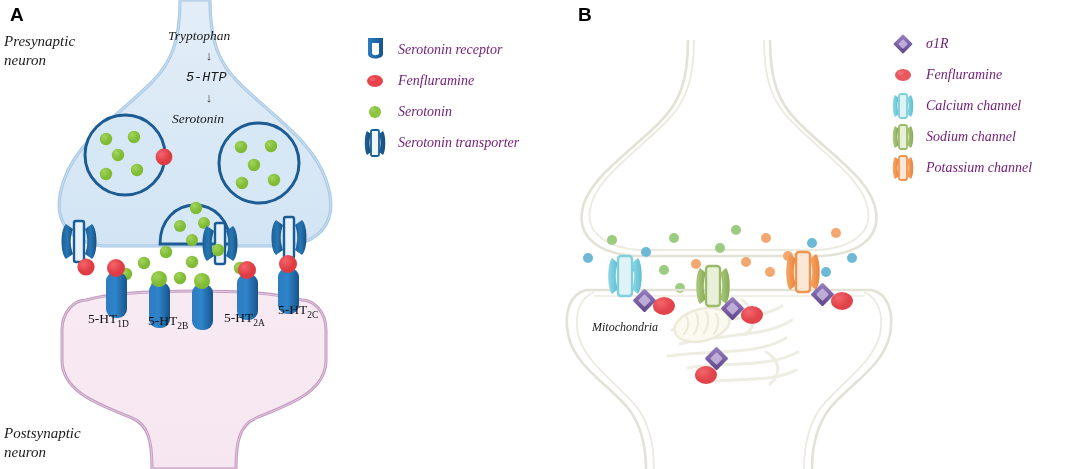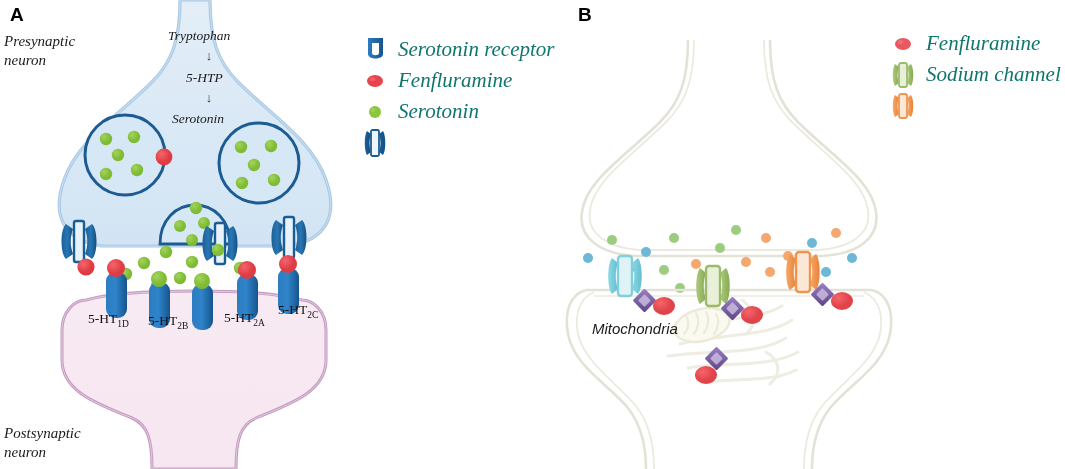--- a/index.html
+++ b/index.html
@@ -14,25 +14,25 @@
        font-style:italic;font-size:13.5px;color:#1a1a1a;text-align:center;white-space:nowrap;}
   .arrow-v{position:absolute;font-family:"Liberation Sans",sans-serif;
        font-size:13px;color:#333;text-align:center;}
   .rec-label{position:absolute;font-family:"Liberation Serif",serif;
        font-size:13.5px;color:#111;white-space:nowrap;}
   .rec-label sub{font-size:9.5px;}
   .legend{position:absolute;}
   .legend-row{display:flex;align-items:center;height:31px;}
   .legend-ico{width:30px;display:flex;justify-content:center;align-items:center;}
   .legend-txt{font-family:"Liberation Serif",serif;font-style:italic;
-       font-size:21px;color:#0f766e;white-space:nowrap;padding-left:8px;}
+       font-size:14px;color:#701a75;white-space:nowrap;padding-left:8px;}
   .legend-txt.sig{font-style:italic;}
   svg{overflow:visible;}
-  .org-label{position:absolute;font-family:Liberation Sans, sans-serif;
-       font-style:italic;font-size:15px;color:#1a1a1a;line-height:1.2;white-space:pre-line;}
+  .org-label{position:absolute;font-family:Liberation Serif, serif;
+       font-style:italic;font-size:12px;color:#1a1a1a;line-height:1.2;white-space:pre-line;}
 </style>
 </head>
 <body>
 
 <div class="fig">
 
   <div class="panel-letter" style="left:10px;top:4px;">A</div>
 
   <div class="free-label" style="left:4px;top:32px;">Presynaptic
 neuron</div>
@@ -163,21 +163,21 @@
       <circle cx="207" cy="270" r="9" fill="url(#fenGrad)"></circle>
     </g>
     <g>
       <rect x="238" y="268" width="21" height="46" rx="9" fill="url(#recGrad)"></rect>
       <circle cx="248" cy="264" r="9" fill="url(#fenGrad)"></circle>
     </g>
   </svg>
 
   <div class="path-label" style="left:168px;top:28px;">Tryptophan</div>
   <div class="arrow-v" style="left:168px;top:48px;width:82px;">↓</div>
-  <div class="path-label" style="left:186px;top:70px;">5-HTP</div>
+  <div class="path-label" style="left:186px;top:70px;font-family:Liberation Mono, monospace;">5-HTP</div>
   <div class="arrow-v" style="left:168px;top:90px;width:82px;">↓</div>
   <div class="path-label" style="left:172px;top:111px;">Serotonin</div>
 
   <div class="rec-label" style="left:88px;top:303px;margin-top:8px;">
     <span>5-HT</span><sub>1D</sub>
   </div>
   <div class="rec-label" style="left:148px;top:313px;">
     <span>5-HT</span><sub>2B</sub>
   </div>
   <div class="rec-label" style="left:224px;top:310px;">
@@ -232,20 +232,21 @@
               <linearGradient id="lrg2" x1="0" y1="0" x2="1" y2="0">
             <stop offset="0%" stop-color="#1d5f97"></stop>
                 <stop offset="100%" stop-color="#14507f"></stop>
           </linearGradient>
             </defs>
           <path d="M2 1 c-3 4 -3 20 0 24 l4 -3 c-2 -6 -2 -12 0 -18 Z" fill="url(#lrg2)"></path>
           <path d="M18 1 c3 4 3 20 0 24 l-4 -3 c2 -6 2 -12 0 -18 Z" fill="url(#lrg2)"></path>
           <rect x="6" y="0" width="8" height="26" rx="1.5" fill="#eef6fc" stroke="#1a5d96" stroke-width="1.8"></rect>
         </svg>
       </span>
+      <span class="legend-txt">Serotonin transporter</span>
     </div>
   </div>
 
   <div class="panel-letter" style="left:578px;top:4px;">B</div>
 
   <svg width="340" height="469" style="position:absolute;left:560px;top:0;">
     <defs>
       <linearGradient id="caGrad" x1="0" y1="0" x2="1" y2="0">
         <stop offset="0%" stop-color="#8fd9e6"></stop>
           <stop offset="100%" stop-color="#5fbed0"></stop>
@@ -378,31 +379,62 @@
         <rect x="152" y="354" width="9" height="9" rx="1" transform="rotate(45 156.5 358.5)" fill="#c9bade" opacity=".85"></rect>
       </g>
       <ellipse cx="146" cy="375" rx="11" ry="9" fill="url(#fenGradB)"></ellipse>
     </g>
   </svg>
 
   <div class="org-label" style="left:592px;top:320px;">Mitochondria</div>
 
   <div class="legend" style="left:888px;top:28px;">
 
+    <div class="legend-row">
+      <span class="legend-ico">
+        <svg width="22" height="20" viewBox="0 0 22 20">
+          <defs>
+              <linearGradient id="lsg" x1="0" y1="0" x2="1" y2="1">
+            <stop offset="0%" stop-color="#9b82c4"></stop>
+                <stop offset="100%" stop-color="#5e4488"></stop>
+          </linearGradient>
+            </defs>
+          <rect x="4" y="3" width="14" height="14" rx="1.2" transform="rotate(45 11 10)" fill="url(#lsg)"></rect>
+          <rect x="7.5" y="6.5" width="7" height="7" rx="1" transform="rotate(45 11 10)" fill="#c9bade" opacity=".85"></rect>
+        </svg>
+      </span>
+      <span class="legend-txt sig">σ1R</span>
+    </div>
 
     <div class="legend-row">
       <span class="legend-ico">
         <svg width="18" height="14" viewBox="0 0 18 14">
           <ellipse cx="9" cy="7" rx="8" ry="6" fill="#e8595f"></ellipse>
           <ellipse cx="6.5" cy="5" rx="3" ry="2" fill="#f17b80" opacity=".7"></ellipse>
         </svg>
       </span>
       <span class="legend-txt">Fenfluramine</span>
     </div>
 
+    <div class="legend-row">
+      <span class="legend-ico">
+        <svg width="22" height="24" viewBox="0 0 22 24">
+          <defs>
+              <linearGradient id="lca" x1="0" y1="0" x2="1" y2="0">
+            <stop offset="0%" stop-color="#8fd9e6"></stop>
+                <stop offset="100%" stop-color="#5fbed0"></stop>
+          </linearGradient>
+            </defs>
+          <path d="M3 1 c-3 4 -3 18 0 22 l4 -3 c-2 -5 -2 -11 0 -16 Z" fill="url(#lca)"></path>
+          <path d="M19 1 c3 4 3 18 0 22 l-4 -3 c2 -5 2 -11 0 -16 Z" fill="url(#lca)"></path>
+          <rect x="7" y="0" width="8" height="24" rx="2" fill="#dff3f7" stroke="#7fcfdc" stroke-width="1.8"></rect>
+        </svg>
+      </span>
+      <span class="legend-txt">Calcium channel</span>
+    </div>
 
     <div class="legend-row">
       <span class="legend-ico">
         <svg width="22" height="24" viewBox="0 0 22 24">
           <defs>
               <linearGradient id="lna" x1="0" y1="0" x2="1" y2="0">
             <stop offset="0%" stop-color="#aecb7d"></stop>
                 <stop offset="100%" stop-color="#86a955"></stop>
           </linearGradient>
             </defs>
@@ -421,16 +453,17 @@
               <linearGradient id="lk" x1="0" y1="0" x2="1" y2="0">
             <stop offset="0%" stop-color="#f7a765"></stop>
                 <stop offset="100%" stop-color="#e8833c"></stop>
           </linearGradient>
             </defs>
           <path d="M3 1 c-3 4 -3 18 0 22 l4 -3 c-2 -5 -2 -11 0 -16 Z" fill="url(#lk)"></path>
           <path d="M19 1 c3 4 3 18 0 22 l-4 -3 c2 -5 2 -11 0 -16 Z" fill="url(#lk)"></path>
           <rect x="7" y="0" width="8" height="24" rx="2" fill="#fbe7d5" stroke="#f0954e" stroke-width="1.8"></rect>
         </svg>
       </span>
+      <span class="legend-txt">Potassium channel</span>
     </div>
   </div>
 
 </div>
 
 </body></html>

